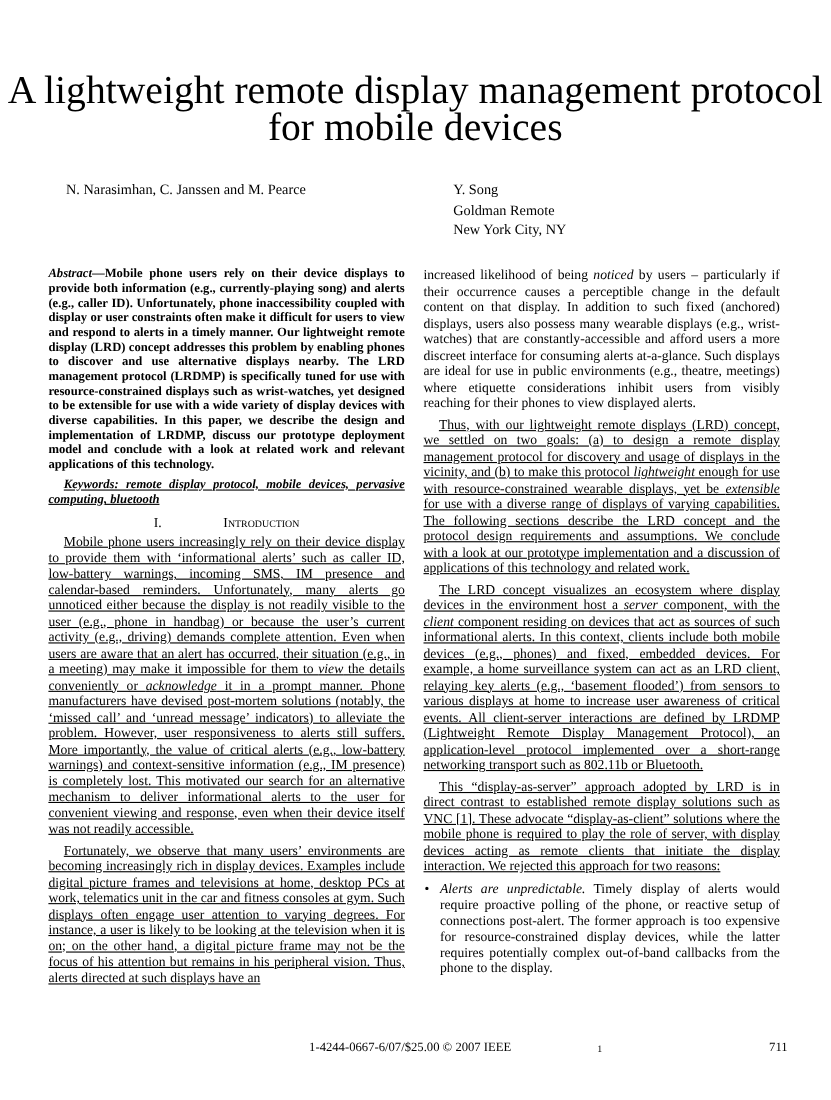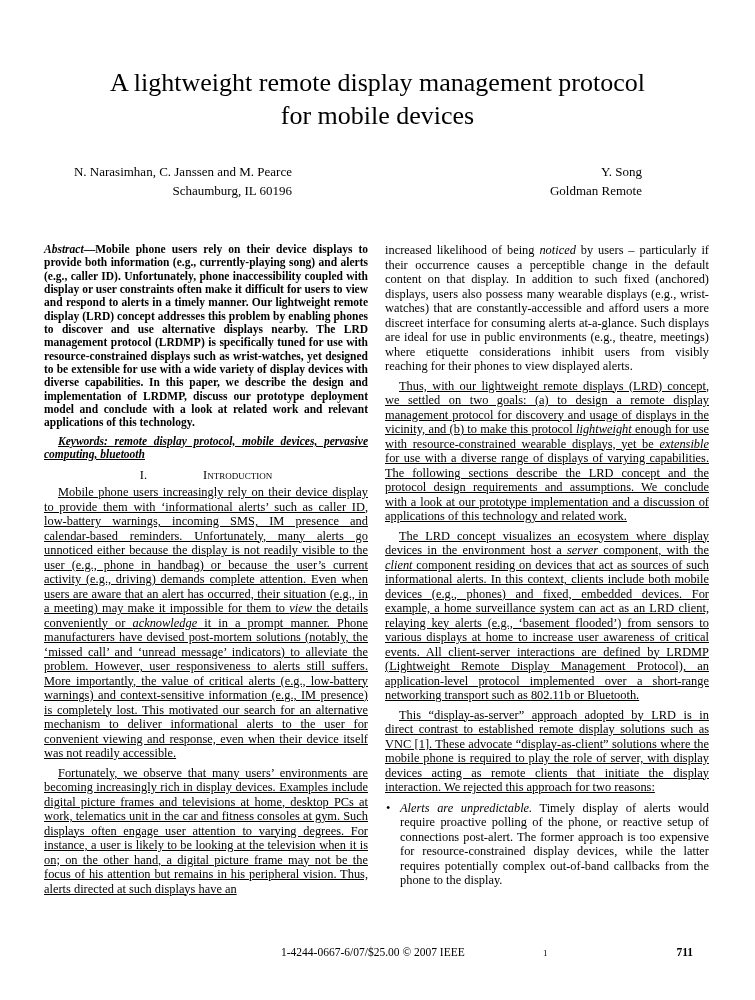--- a/index.html
+++ b/index.html
@@ -6,27 +6,27 @@
   body {
     width:755px; height:1000px;
     background:#ffffff; color:#000000;
     font-family:"Liberation Serif", serif;
     position:relative;
   }
   .page { position:absolute; inset:0; overflow:hidden; background:#ffffff; }
 
   .title {
     position:absolute; top:66px; left:0; width:755px;
-    text-align:center; font-size:26px; line-height:33px;
+    text-align:center; font-size:36px; line-height:33px;
     font-weight:normal; margin:0;
   }
   .title-line { display:block; }
 
   .authors { position:absolute; top:163px; left:0; width:755px; height:70px; }
-  .author-block { position:absolute; text-align:right; font-size:13px; line-height:18.5px; }
+  .author-block { position:absolute; text-align:left; font-size:13px; line-height:18.5px; }
   .author-left  { left:60px;  width:232px; }
   .author-right { left:412px; width:230px; }
 
   .columns {
     position:absolute; top:243px; left:44px; width:666px;
     display:flex; gap:17px;
   }
   .col {
     width:324px; text-align:justify;
     font-size:12.4px; line-height:14.5px;
@@ -42,40 +42,40 @@
   .sec-heading { text-align:center; margin:6px 0 3px 0; font-size:12.4px; }
   .sec-num { margin-right:16px; }
   .sec-title { font-variant:small-caps;margin-left:40px; }
 
   .para.bullet { position:relative; padding-left:15px; margin-top:6px; }
   .bullet-marker { position:absolute; left:1px; }
 
   .footer { position:absolute; top:946px; left:0; width:755px; font-size:11.5px; }
   .footer-copyright { position:absolute; left:281px; }
   .footer-center { position:absolute; left:543px; top:2px; font-size:9px; }
-  .footer-page { position:absolute; right:62px;font-weight:bold; }
+  .footer-page { position:absolute; right:39px; }
 </style>
 </head>
 <body>
 
 <div class="page">
 
   <h1 class="title">
     <span class="title-line">A lightweight remote display management protocol</span>
     <span class="title-line">for mobile devices</span>
   </h1>
 
   <div class="authors">
     <div class="author-block author-left">
       <div>N. Narasimhan, C. Janssen and M. Pearce</div>
-      <div>Schaumburg, IL 60196</div>
     </div>
     <div class="author-block author-right">
       <div>Y. Song</div>
       <div>Goldman Remote</div>
+      <div>New York City, NY</div>
     </div>
   </div>
 
   <div class="columns">
     <div class="col">
         <p class="para small bold"><span class="it">Abstract</span>—Mobile phone users rely on their device displays to provide both information (e.g., currently-playing song) and alerts (e.g., caller ID). Unfortunately, phone inaccessibility coupled with display or user constraints often make it difficult for users to view and respond to alerts in a timely manner. Our lightweight remote display (LRD) concept addresses this problem by enabling phones to discover and use alternative displays nearby. The LRD management protocol (LRDMP) is specifically tuned for use with resource-constrained displays such as wrist-watches, yet designed to be extensible for use with a wide variety of display devices with diverse capabilities. In this paper, we describe the design and implementation of LRDMP, discuss our prototype deployment model and conclude with a look at related work and relevant applications of this technology.</p>
         <p class="para small bold italic indent">Keywords: remote display protocol, mobile devices, pervasive computing, bluetooth</p>
         <div class="sec-heading"><span class="sec-num">I.</span><span class="sec-title">Introduction</span></div>
         <p class="para indent">Mobile phone users increasingly rely on their device display to provide them with ‘informational alerts’ such as caller ID, low-battery warnings, incoming SMS, IM presence and calendar-based reminders. Unfortunately, many alerts go unnoticed either because the display is not readily visible to the user (e.g., phone in handbag) or because the user’s current activity (e.g., driving) demands complete attention. Even when users are aware that an alert has occurred, their situation (e.g., in a meeting) may make it impossible for them to <span class="it">view</span> the details conveniently or <span class="it">acknowledge</span> it in a prompt manner. Phone manufacturers have devised post-mortem solutions (notably, the ‘missed call’ and ‘unread message’ indicators) to alleviate the problem. However, user responsiveness to alerts still suffers. More importantly, the value of critical alerts (e.g., low-battery warnings) and context-sensitive information (e.g., IM presence) is completely lost. This motivated our search for an alternative mechanism to deliver informational alerts to the user for convenient viewing and response, even when their device itself was not readily accessible.</p>
         <p class="para indent">Fortunately, we observe that many users’ environments are becoming increasingly rich in display devices. Examples include digital picture frames and televisions at home, desktop PCs at work, telematics unit in the car and fitness consoles at gym. Such displays often engage user attention to varying degrees. For instance, a user is likely to be looking at the television when it is on; on the other hand, a digital picture frame may not be the focus of his attention but remains in his peripheral vision. Thus, alerts directed at such displays have an</p>

